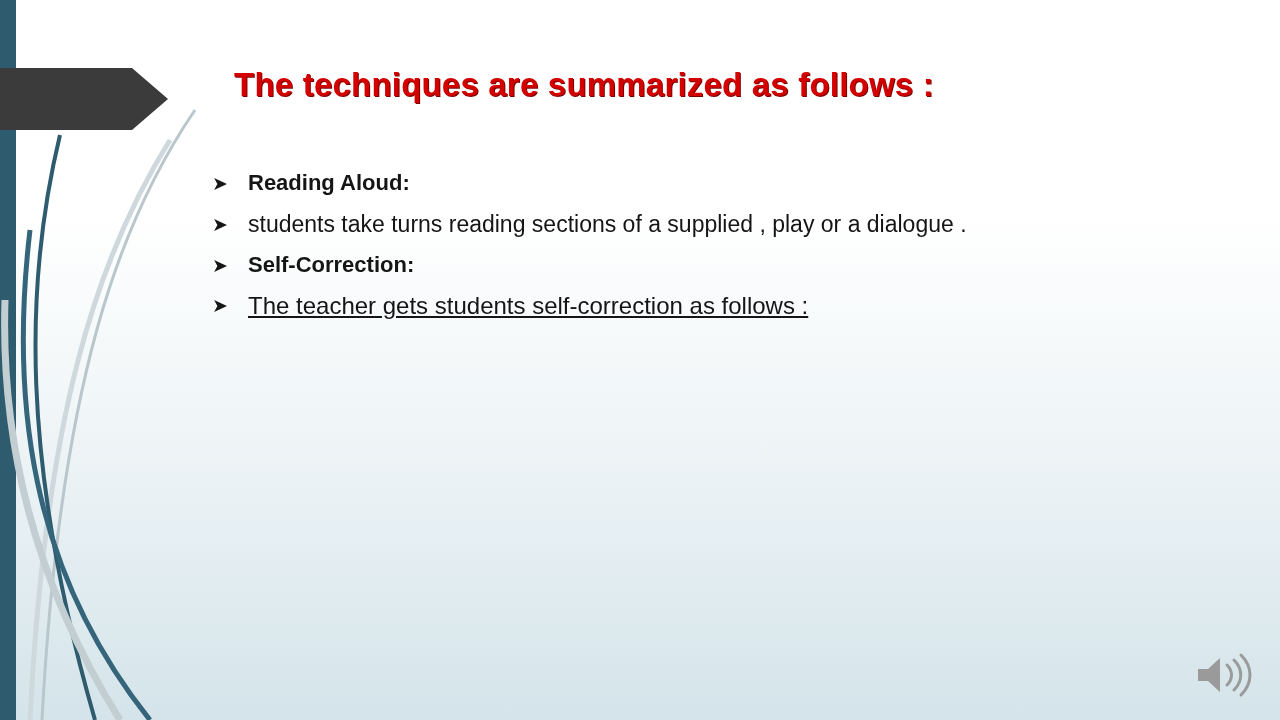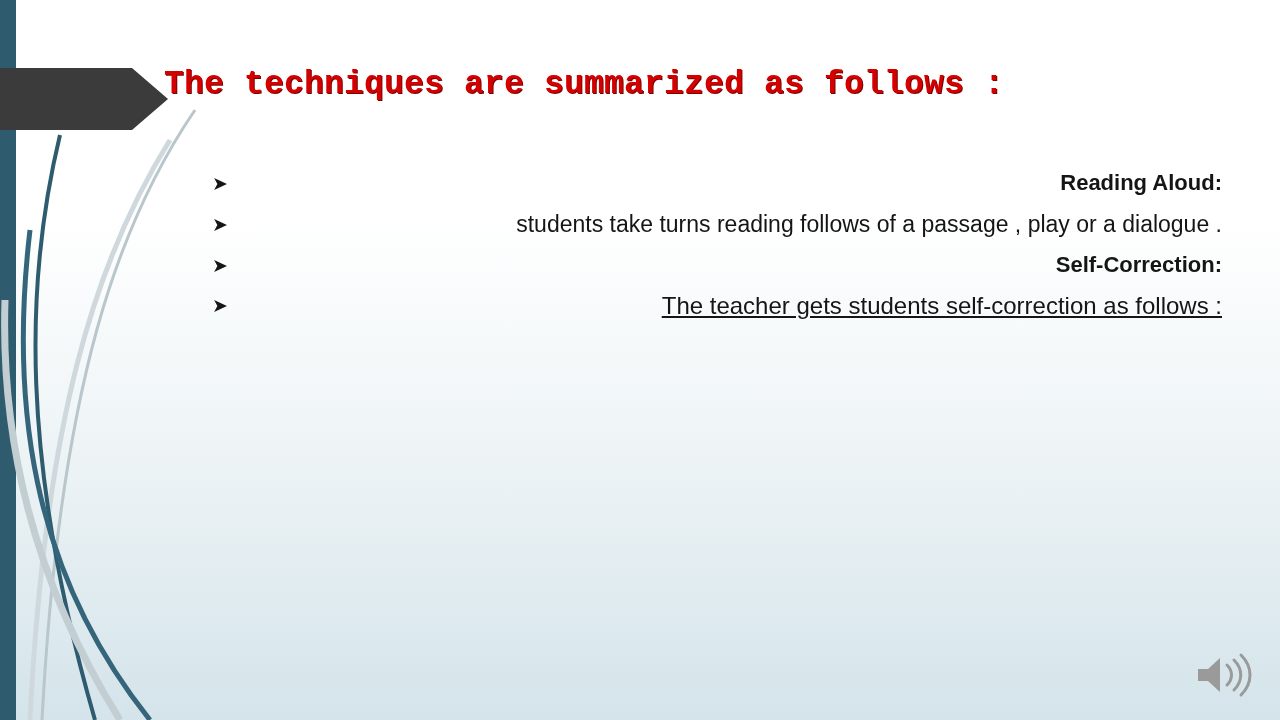--- a/index.html
+++ b/index.html
@@ -61,21 +61,21 @@
     position: absolute;
     left: 0;
     top: 66px;
     width: 1168px;
     text-align: center;
     font-size: 33px;
     font-weight: bold;
     color: #d40000;
     letter-spacing: 0.2px;
     text-shadow: 1px 1px 0 #7a0000;
-    font-family: Liberation Mono, monospace;
+    font-family: Liberation Sans, sans-serif;
   }
   .body-area {
     position: absolute;
     left: 212px;
     top: 168px;
     width: 1010px;
   }
   .line {
     display: flex;
     align-items: flex-start;
@@ -88,21 +88,20 @@
   .bullet {
     flex: 0 0 auto;
     width: 36px;
     color: #151515;
     font-size: 19px;
     line-height: 1.45;
     padding-top: 2px;
   }
   .line .txt {
     flex: 1 1 auto;
-    text-align: right;
   }
   .bold .txt {
     font-weight: bold;
     font-size: 22px;
   }
   .underline .txt {
     text-decoration: underline;
     font-size: 24px;
   }
   .para {
@@ -145,21 +144,21 @@
 
   <div class="body-area">
 
     <div class="line bold">
       <span class="bullet">➤</span>
       <span class="txt">Reading Aloud:</span>
     </div>
 
     <div class="line">
       <span class="bullet">➤</span>
-      <span class="txt">students take turns reading follows of a passage , play or a dialogue .</span>
+      <span class="txt">students take turns reading sections of a supplied , play or a dialogue .</span>
     </div>
 
     <div class="line bold">
       <span class="bullet">➤</span>
       <span class="txt">Self-Correction:</span>
     </div>
 
     <div class="line underline">
       <span class="bullet">➤</span>
       <span class="txt">The teacher gets students self-correction as follows :</span>

